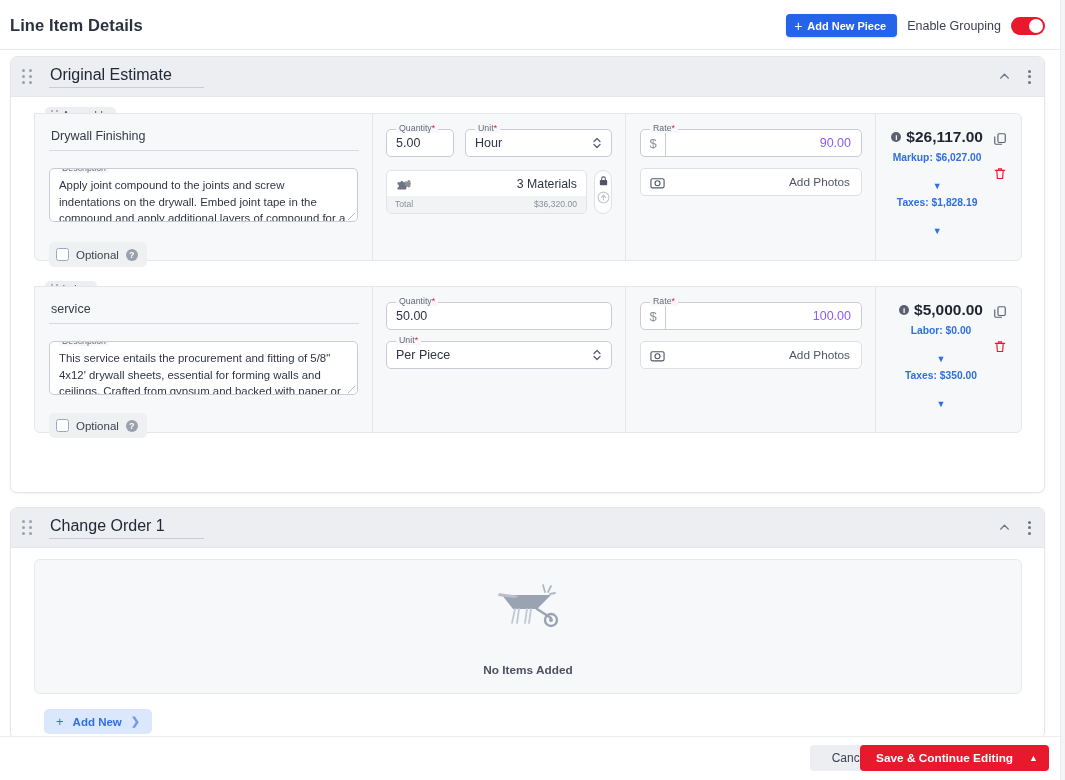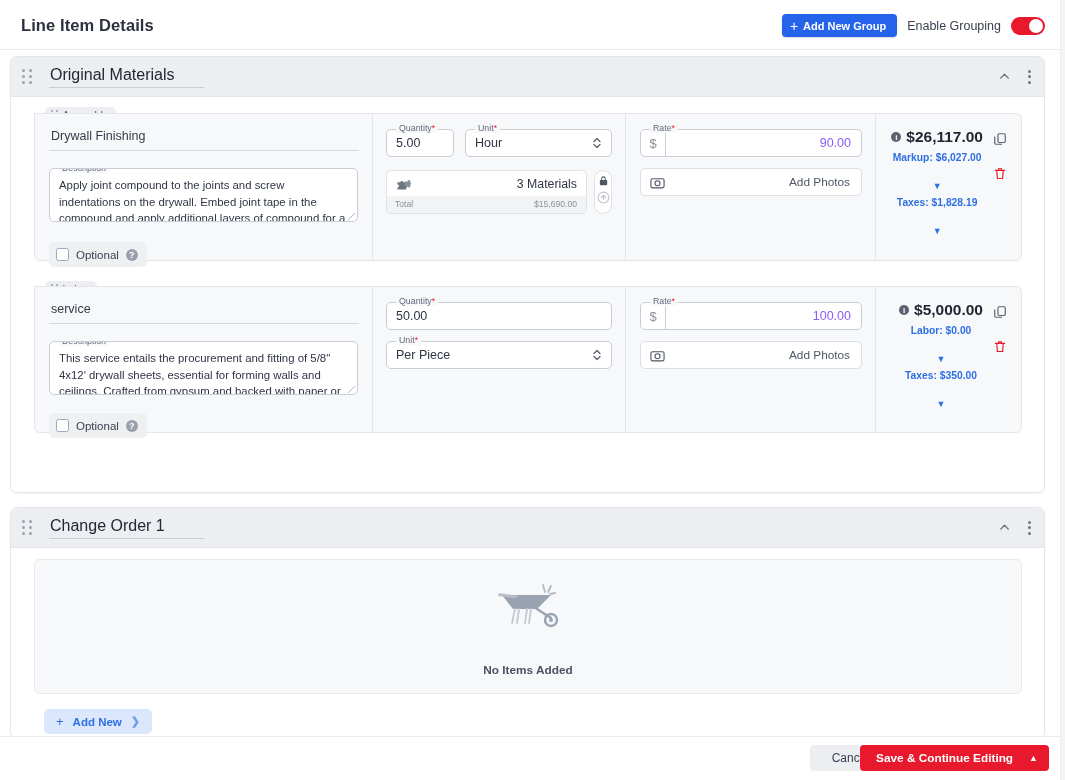--- a/index.html
+++ b/index.html
@@ -11,21 +11,21 @@
     overflow: hidden;
   }
   .page { position: relative; width: 1065px; height: 780px; background:#fff; }
 
   
   .header {
     position: absolute; left: 0; top: 0; width: 1065px; height: 49px;
     background: #fff; display: flex; align-items: center;
   }
   .page-title {
-    position: absolute; left: 21px; top: 16px;
+    position: absolute; left: 10px; top: 16px;
     font-size: 16.5px; font-weight: bold; color: #2b313f; letter-spacing: .1px;
   }
   .hdr-right { position:absolute; right: 20px; top: 14px; display: flex; align-items: center; gap: 10px; }
   .btn-add-group {
     background: #2563eb; color: #fff; border: none; border-radius: 4px;
     height: 23px; padding: 0 11px 0 8px; font-size: 11px; font-weight: bold;
     display: flex; align-items: center; gap: 5px; cursor: pointer;
     font-family: "Liberation Sans", sans-serif;
     box-shadow: 0 1px 2px rgba(0,0,0,.15);
   }
@@ -187,42 +187,42 @@
 </head>
 <body>
 
 <div class="page">
 
   <div class="header">
     <div class="page-title">Line Item Details</div>
     <div class="hdr-right">
       <button class="btn-add-group">
         <span class="plus">+</span>
-        <span>Add New Group</span>
+        <span>Add New Piece</span>
       </button>
       <span class="enable-grouping-label">Enable Grouping</span>
       <div class="toggle">
         <div class="knob"></div>
       </div>
     </div>
   </div>
   <div class="hdr-divider"></div>
 
   <div class="group-card" style="left:10px; top:56px; width:1035px; height:437px;">
 
     <div class="group-head">
       <div class="drag-dots">
         <i></i>
           <i></i>
           <i></i>
           <i></i>
           <i></i>
           <i></i>
       </div>
-      <div class="group-name">Original Materials</div>
+      <div class="group-name">Original Estimate</div>
       <div class="group-head-actions">
         <svg class="chev-up" width="13" height="13" viewBox="0 0 24 24" fill="none" stroke="#6d7482" stroke-width="2.6" stroke-linecap="round" stroke-linejoin="round">
             <polyline points="5 15 12 8 19 15"></polyline>
           </svg>
         <span class="kebab">
             <i></i>
             <i></i>
             <i></i>
           </span>
       </div>
@@ -280,21 +280,21 @@
             <div class="mat-box" style="flex:1;">
               <div class="mat-top">
                 <svg width="18" height="13" viewBox="0 0 24 18">
                   <path d="M3 6h4a2 2 0 1 1 4 0h4v3a2 2 0 1 1 0 4v3H3v-3a2 2 0 1 0 0-4z" fill="#6d7482"></path>
                   <path d="M13 5h4a2 2 0 1 1 3.6 1.2L22 8l-1.4 1.8A2 2 0 1 1 17 11h-4z" fill="#8a9099"></path>
                 </svg>
                 <span class="mat-count">3 Materials</span>
               </div>
               <div class="mat-bottom">
                 <span>Total</span>
-                <span>$15,690.00</span>
+                <span>$36,320.00</span>
               </div>
             </div>
             <div class="lock-pill">
               <svg width="11" height="12" viewBox="0 0 24 24">
                 <rect x="4" y="10" width="16" height="11" rx="2" fill="#4f5664"></rect>
                 <path d="M8 10V7a4 4 0 0 1 8 0v3" fill="none" stroke="#4f5664" stroke-width="2.2"></path>
               </svg>
               <svg width="13" height="13" viewBox="0 0 24 24" fill="none" stroke="#c0c4cc" stroke-width="2">
                 <circle cx="12" cy="12" r="10"></circle>
                   <polyline points="8 12 12 8 16 12" stroke-linecap="round" stroke-linejoin="round"></polyline>

